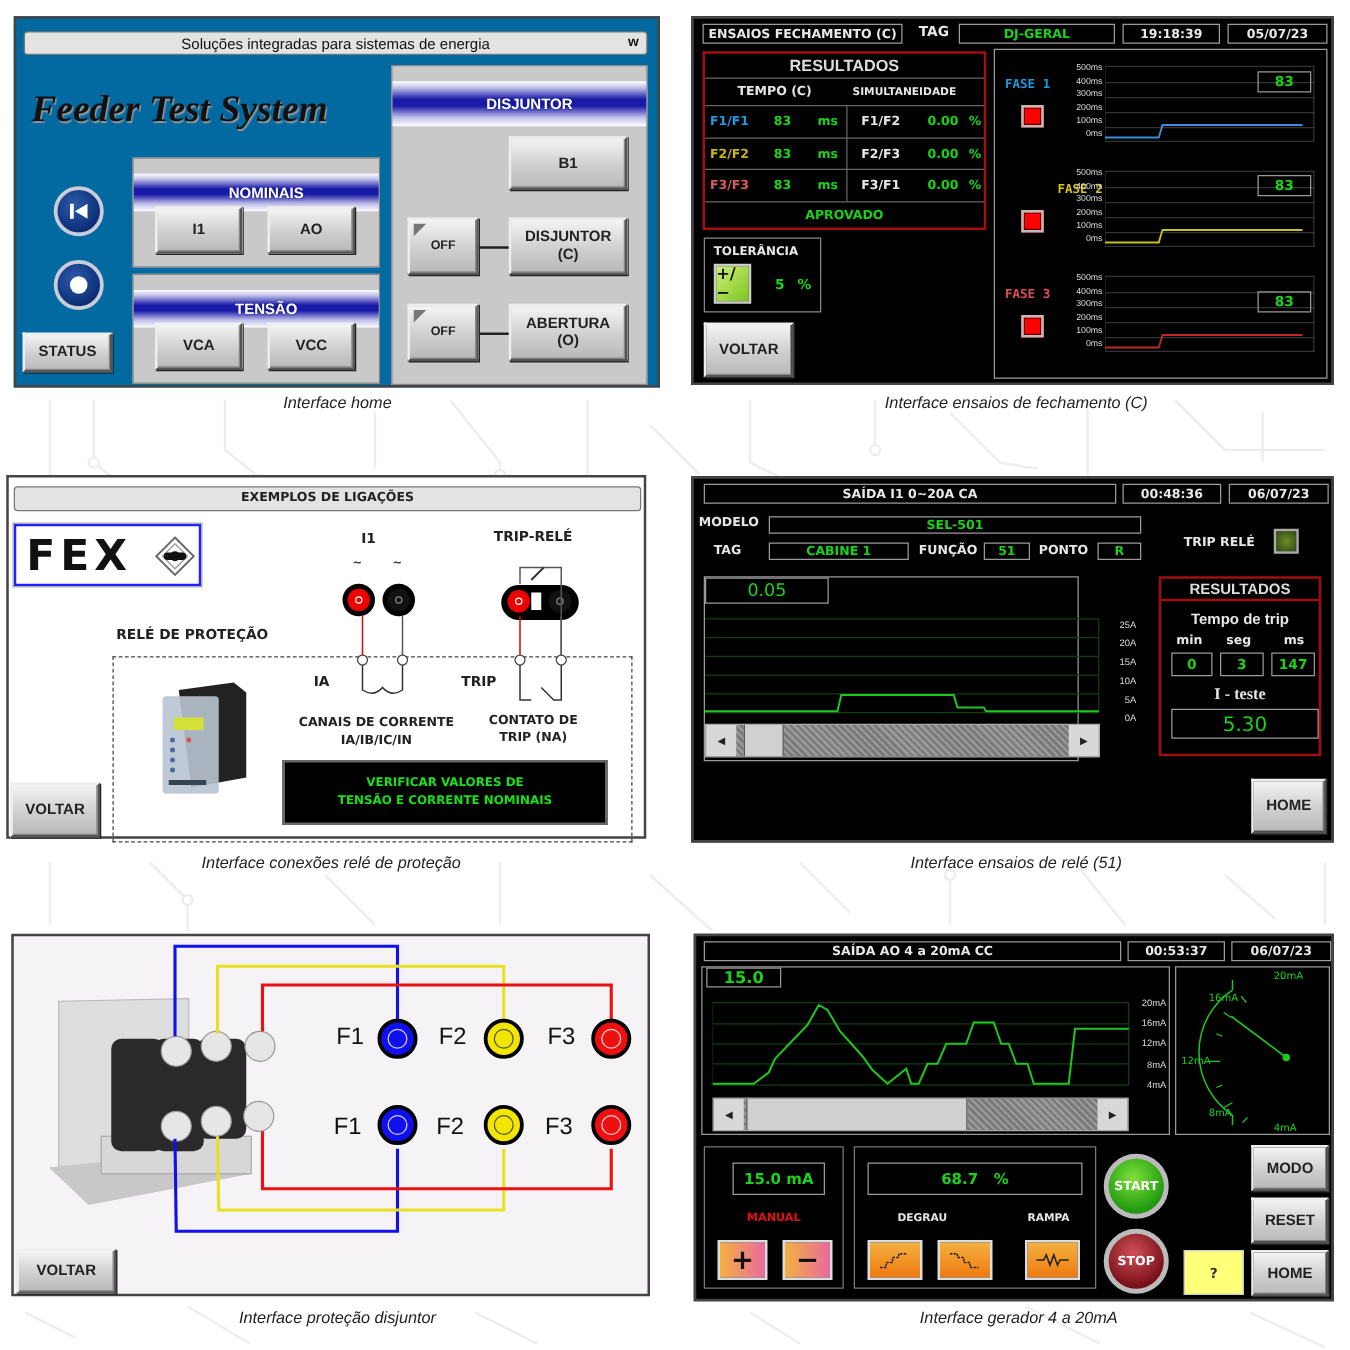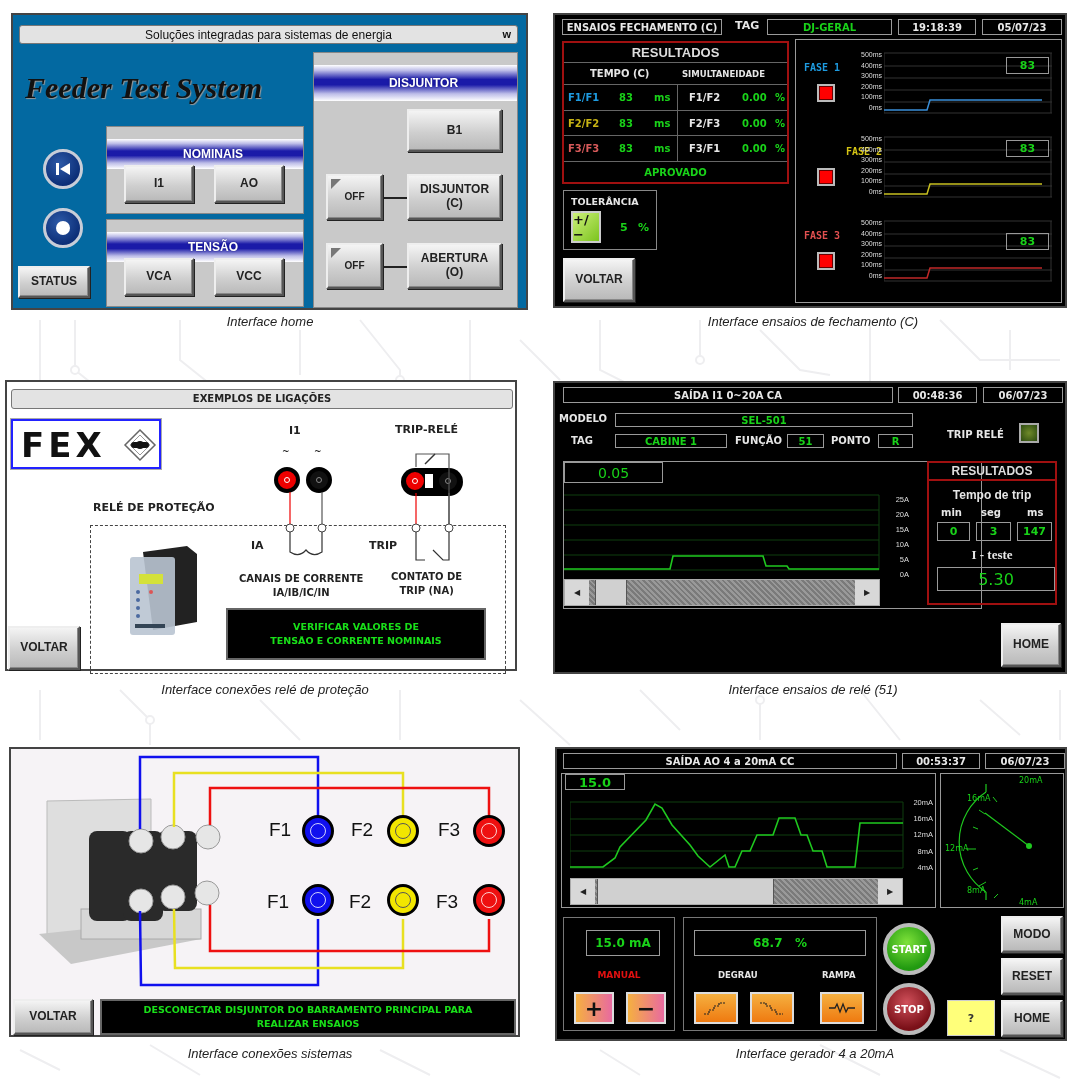--- a/index.html
+++ b/index.html
@@ -408,21 +408,21 @@
   <div class="abs wtxt" style="left:16px; top:52px; font-weight:bold; font-size:10px;">TAG</div>
   <div class="box green" style="left:60px; top:51px; width:112px; height:14px;">CABINE 1</div>
   <div class="abs wtxt" style="left:180px; top:52px; font-weight:bold; font-size:10px;">FUNÇÃO</div>
   <div class="box green" style="left:232px; top:51px; width:37px; height:14px;">51</div>
   <div class="abs wtxt" style="left:276px; top:52px; font-weight:bold; font-size:10px;">PONTO</div>
   <div class="box green" style="left:323px; top:51px; width:35px; height:14px;">R</div>
 
   <div class="abs wtxt" style="left:392px; top:46px; font-weight:bold; font-size:10px;">TRIP RELÉ</div>
   <div class="abs" style="left:464px; top:40px; width:20px; height:20px; border:2px solid #aaa; background:radial-gradient(#6f8a2a,#2c4a10);"></div>
 
-  <div class="abs" style="left:8px; top:78px; width:419px; height:148px; border:1px solid #999;">
+  <div class="abs" style="left:8px; top:78px; width:300px; height:148px; border:1px solid #999;">
     <div class="abs" style="left:0; top:0; width:99px; height:21px; border:1px solid #999; color:#19d219; font-size:14px; display:flex; align-items:center; justify-content:center;">0.05</div>
     <svg class="abs" style="left:0; top:28px;" width="316" height="90">
       <g stroke="#0f3f0f" stroke-width="1">
           <line x1="0" y1="5" x2="315" y2="5"></line>
           <line x1="0" y1="20" x2="315" y2="20"></line>
           <line x1="0" y1="35" x2="315" y2="35"></line>
           <line x1="0" y1="50" x2="315" y2="50"></line>
           <line x1="0" y1="65" x2="315" y2="65"></line>
           <line x1="0" y1="80" x2="315" y2="80"></line>
           <line x1="315" y1="5" x2="315" y2="80"></line>
@@ -512,28 +512,22 @@
   <div class="fl" style="left:338px; top:142px;">F2</div>
   <div class="bigterm" style="left:376px; top:135px; background:#f2e600;">
       <i style="border-color:#555;"></i>
     </div>
   <div class="fl" style="left:425px; top:142px;">F3</div>
   <div class="bigterm" style="left:462px; top:135px; background:#ee1010;">
       <i></i>
     </div>
 
   <div class="gbtn" style="left:2px; top:250px; width:80px; height:36px;">VOLTAR</div>
-  <div class="msgbox" style="left:89px; top:250px; width:416px; height:36px;">
-    <div>
-        <div>DESCONECTAR DISJUNTOR DO BARRAMENTO PRINCIPAL PARA</div>
-        <div>REALIZAR ENSAIOS</div>
-      </div>
-  </div>
 </div>
-<div class="caption" style="left:10px; top:1046px;">Interface conexões sistemas</div>
+<div class="caption" style="left:10px; top:1046px;">Interface proteção disjuntor</div>
 
 <div id="p6" class="panel blk">
   <div class="box" style="left:6px; top:4px; width:334px; height:16px;">SAÍDA AO 4 a 20mA CC</div>
   <div class="box" style="left:345px; top:4px; width:78px; height:16px;">00:53:37</div>
   <div class="box" style="left:428px; top:4px; width:80px; height:16px;">06/07/23</div>
 
   <div class="abs" style="left:4px; top:24px; width:375px; height:135px; border:1px solid #999;">
     <div class="abs" style="left:3px; top:0; width:60px; height:16px; border:1px solid #999; color:#19d219; font-size:13px; font-weight:bold; display:flex; align-items:center; justify-content:center;">15.0</div>
     <svg class="abs" style="left:8px; top:24px;" width="335" height="72">
       <g stroke="#0f3f0f" stroke-width="1">

